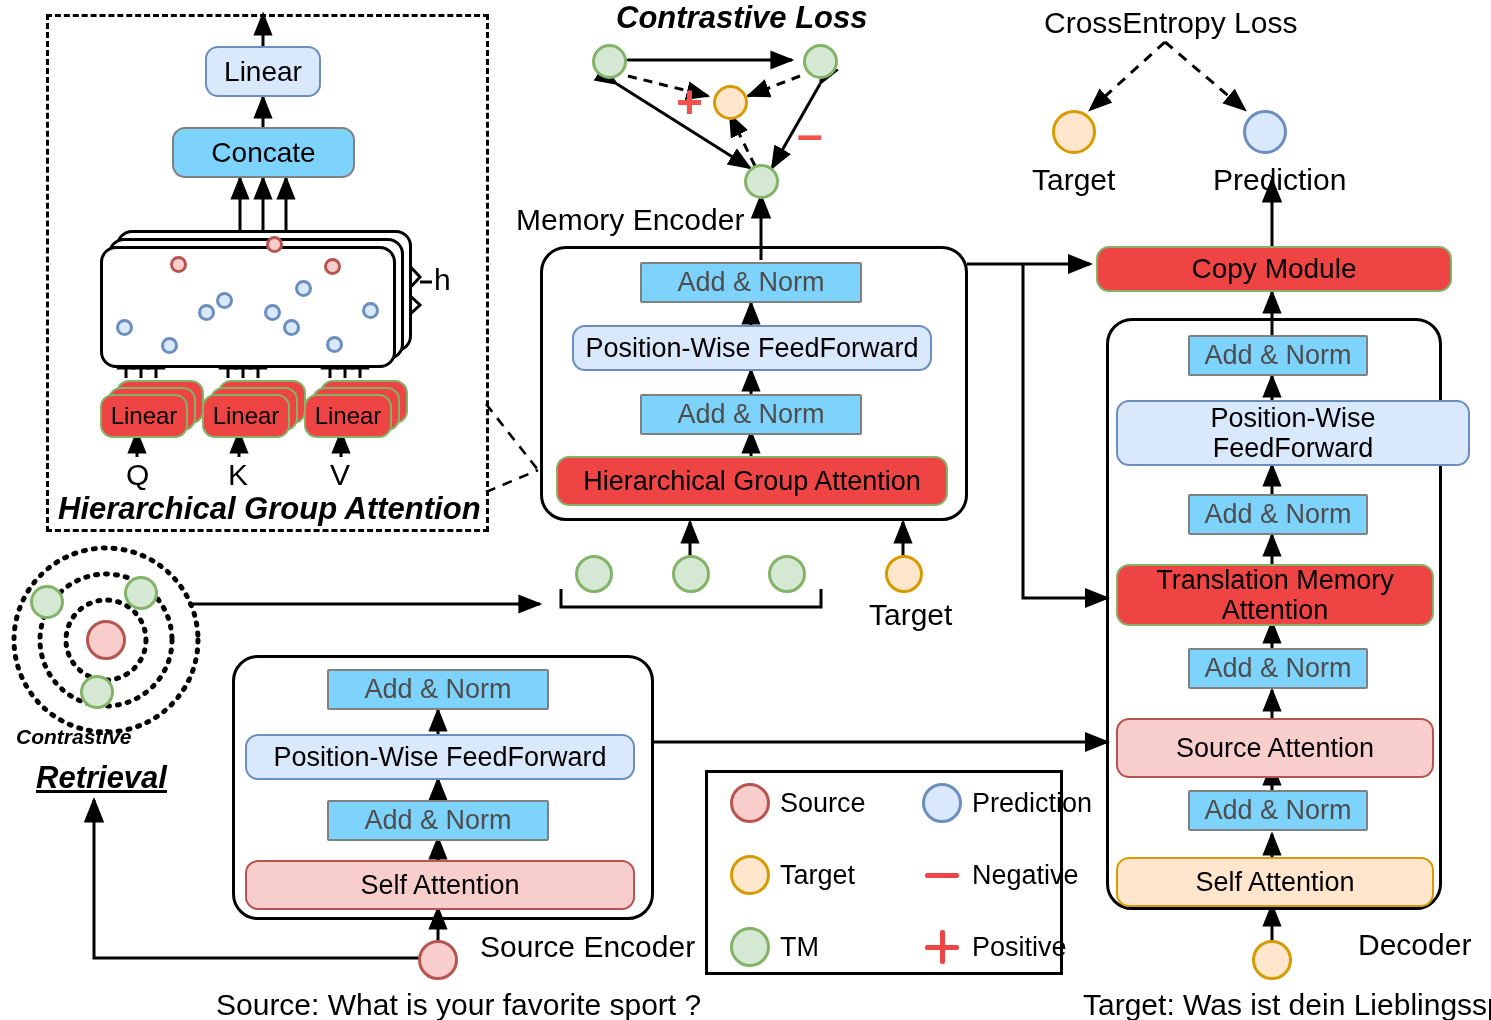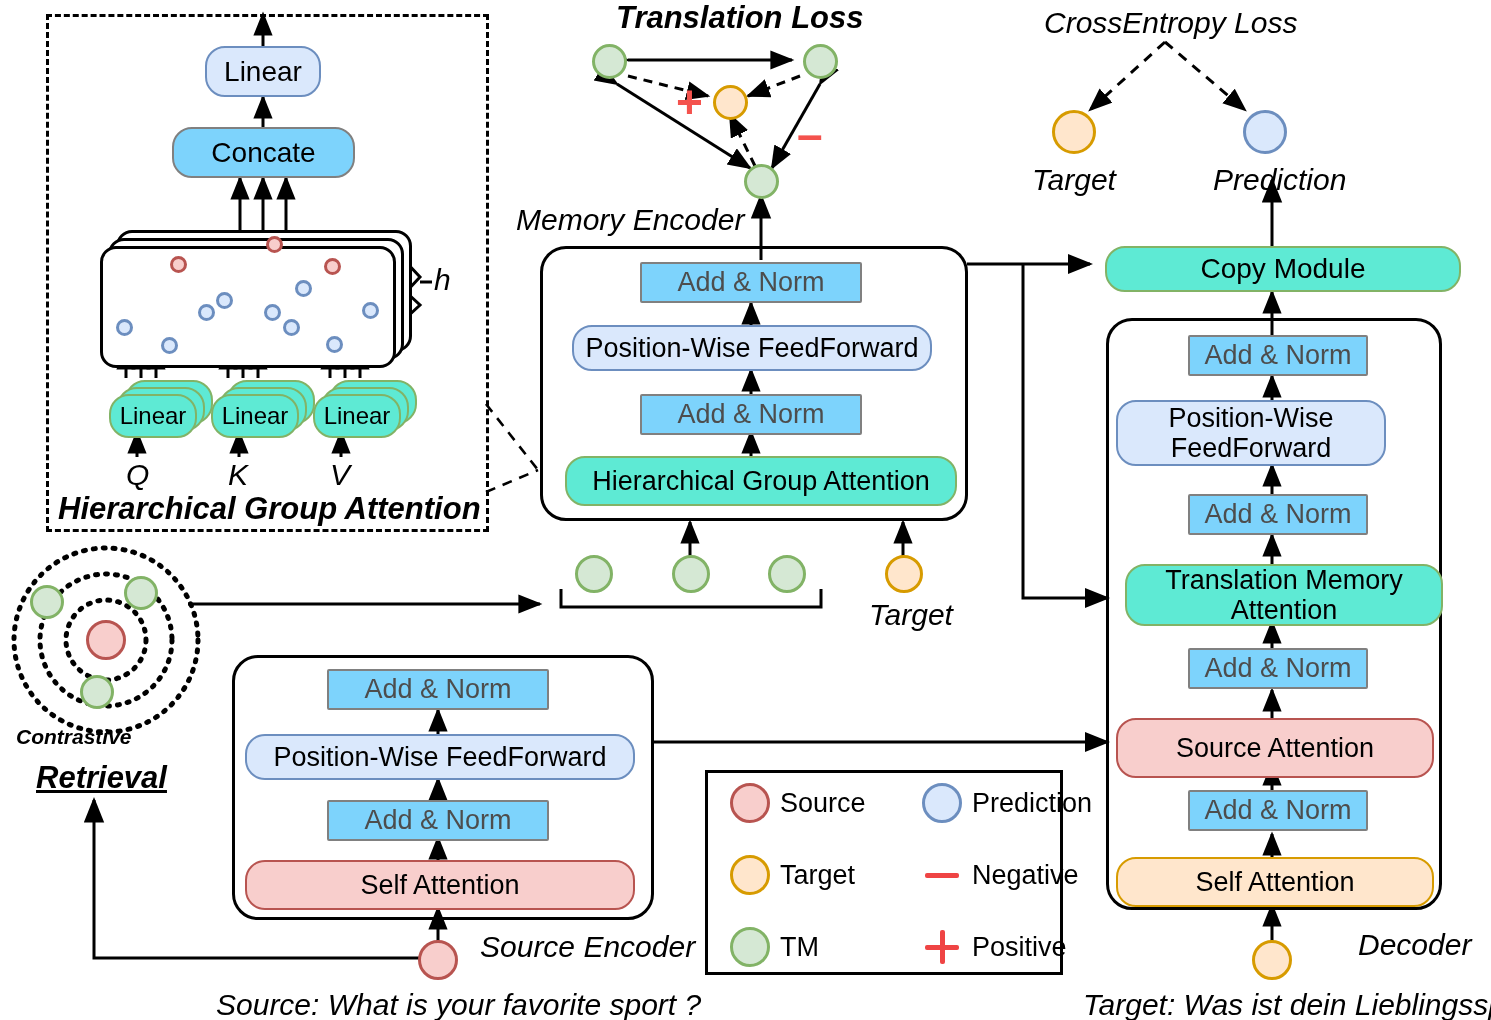--- a/index.html
+++ b/index.html
@@ -3,30 +3,30 @@
 <meta charset="utf-8">
 <style>
   html,body{margin:0;padding:0;background:#ffffff;}
   body{width:1491px;height:1020px;position:relative;overflow:hidden;
        font-family:"Liberation Sans","DejaVu Sans",sans-serif;color:#000;}
   #stage{position:absolute;left:0;top:0;width:1491px;height:1020px;}
   svg#wires{position:absolute;left:0;top:0;width:1491px;height:1020px;pointer-events:none;}
 
   .box{position:absolute;box-sizing:border-box;display:flex;align-items:center;
        justify-content:center;text-align:center;line-height:1.12;}
-  .rnd{border-radius:20px;border-width:2px;border-style:solid;}
+  .rnd{border-radius:13px;border-width:2px;border-style:solid;}
   .sq{border-width:2px;border-style:solid;border-radius:2px;}
 
-  .green{background:#5eead4;border-color:#82b366;margin-left:9px;}
+  .green{background:#ef4444;border-color:#82b366;}
   .blue{background:#dae8fc;border-color:#6c8ebf;}
   .pink{background:#f8cecc;border-color:#b85450;}
   .orange{background:#ffe6cc;border-color:#d79b00;}
   .grey{background:#7dd3fc;border-color:#808080;}
 
-  .lbl{position:absolute;white-space:nowrap;font-style:italic;}
+  .lbl{position:absolute;white-space:nowrap;}
   .ital{font-style:italic;font-weight:bold;}
   .container{position:absolute;box-sizing:border-box;border:3px solid #000;
              border-radius:26px;background:transparent;}
   .dashbox{position:absolute;box-sizing:border-box;border:3px dashed #000;background:transparent;}
 
   .node{position:absolute;border-radius:50%;border-width:3px;border-style:solid;box-sizing:border-box;}
   .n-green{background:#d5e8d4;border-color:#82b366;}
   .n-orange{background:#ffe6cc;border-color:#d79b00;}
   .n-pink{background:#f8cecc;border-color:#b85450;}
   .n-blue{background:#dae8fc;border-color:#6c8ebf;}
@@ -230,21 +230,21 @@
       <span>Linear</span>
     </div>
   </div>
 
   <div class="lbl" style="left:126px;top:458px;font-size:30px;">Q</div>
   <div class="lbl" style="left:228px;top:458px;font-size:30px;">K</div>
   <div class="lbl" style="left:330px;top:458px;font-size:30px;">V</div>
 
   <div class="lbl ital" style="left:58px;top:491px;font-size:31px;">Hierarchical Group Attention</div>
 
-  <div class="lbl ital" style="left:616px;top:0px;font-size:31px;">Translation Loss</div>
+  <div class="lbl ital" style="left:616px;top:0px;font-size:31px;">Contrastive Loss</div>
 
   <div class="node n-green" style="left:592px;top:44px;width:35px;height:35px;"></div>
   <div class="node n-green" style="left:803px;top:44px;width:35px;height:35px;"></div>
   <div class="node n-green" style="left:744px;top:164px;width:35px;height:35px;"></div>
   <div class="node n-orange" style="left:713px;top:85px;width:35px;height:35px;"></div>
 
   <div class="signplus" style="left:676px;top:79px;">+</div>
   <div class="signminus" style="left:797px;top:111px;">–</div>
 
   <div class="lbl" style="left:1044px;top:6px;font-size:30px;">CrossEntropy Loss</div>
@@ -342,21 +342,21 @@
   <div class="box rnd green" style="left:1096px;top:246px;width:356px;height:46px;font-size:28px;">
     <span>Copy Module</span>
   </div>
 
   <div class="container" style="left:1106px;top:318px;width:336px;height:592px;"></div>
 
   <div class="box sq grey" style="left:1188px;top:335px;width:180px;height:41px;font-size:27px;color:#4d4d4d;">
     <span>Add &amp; Norm</span>
   </div>
 
-  <div class="box rnd blue" style="left:1116px;top:400px;width:270px;height:66px;font-size:27px;flex-direction:column;">
+  <div class="box rnd blue" style="left:1116px;top:400px;width:354px;height:66px;font-size:27px;flex-direction:column;">
     <span>Position-Wise</span>
     <span>FeedForward</span>
   </div>
 
   <div class="box sq grey" style="left:1188px;top:494px;width:180px;height:41px;font-size:27px;color:#4d4d4d;">
     <span>Add &amp; Norm</span>
   </div>
 
   <div class="box rnd green" style="left:1116px;top:564px;width:318px;height:62px;font-size:27px;flex-direction:column;">
     <span>Translation Memory</span>

